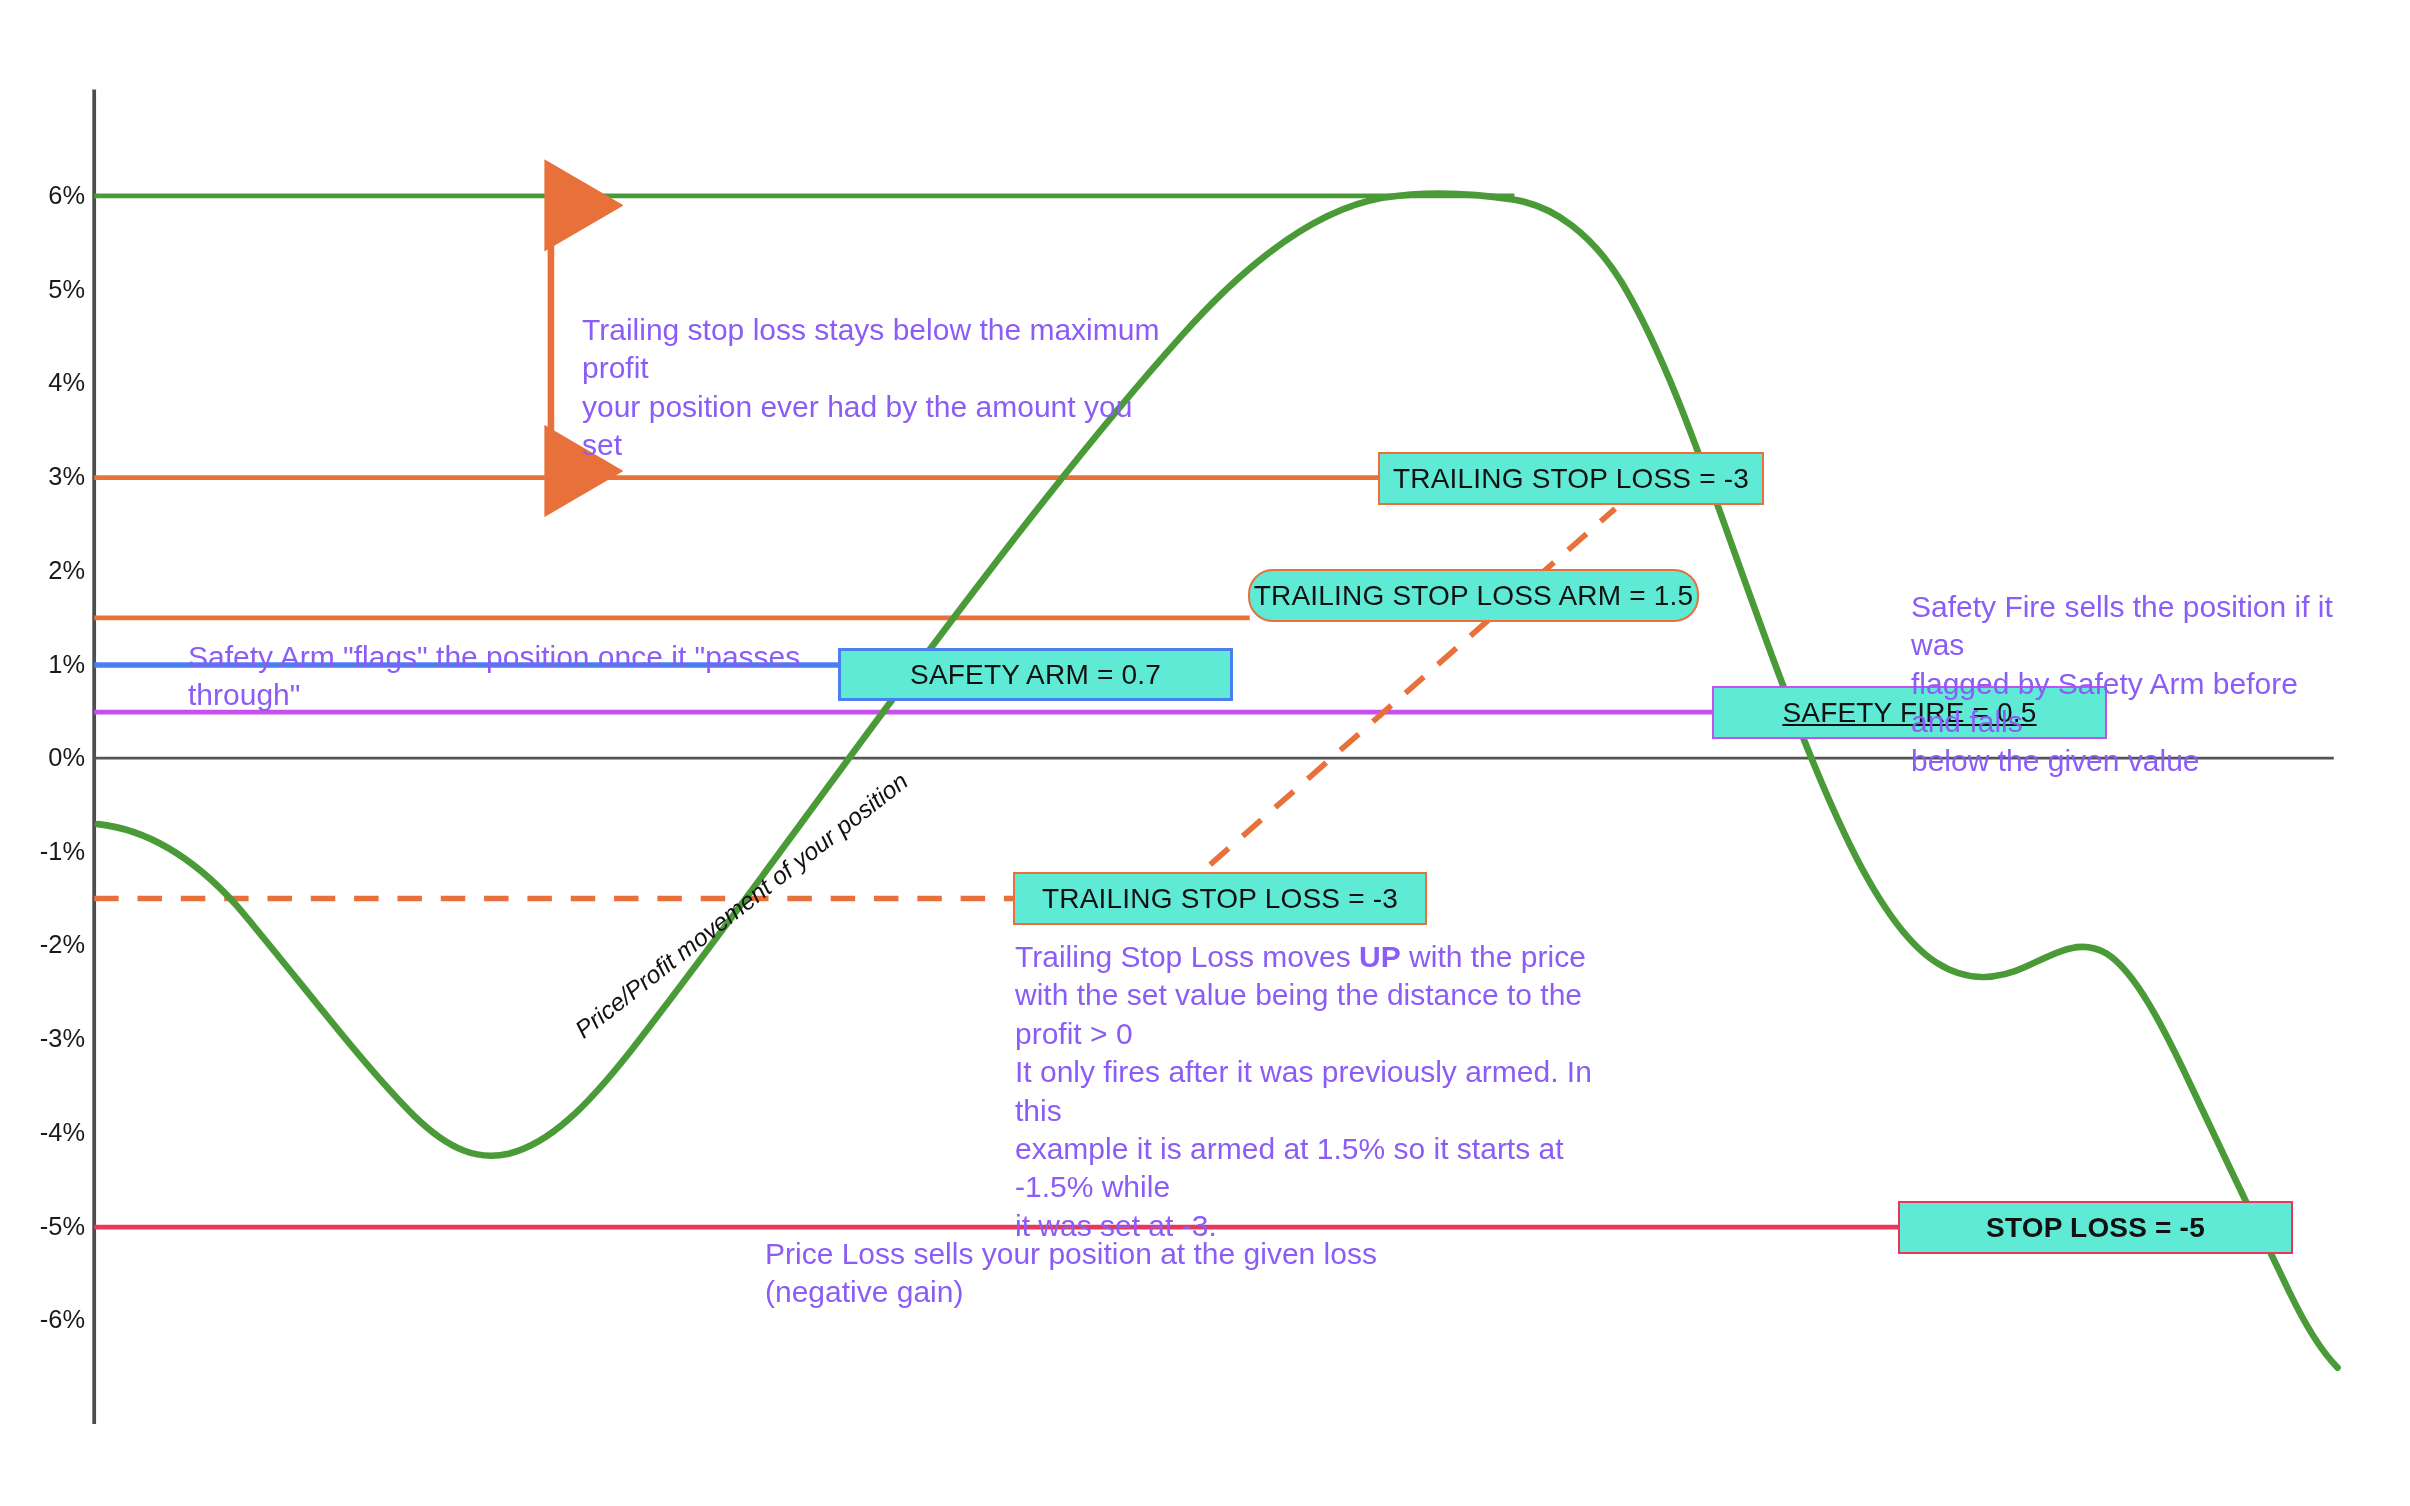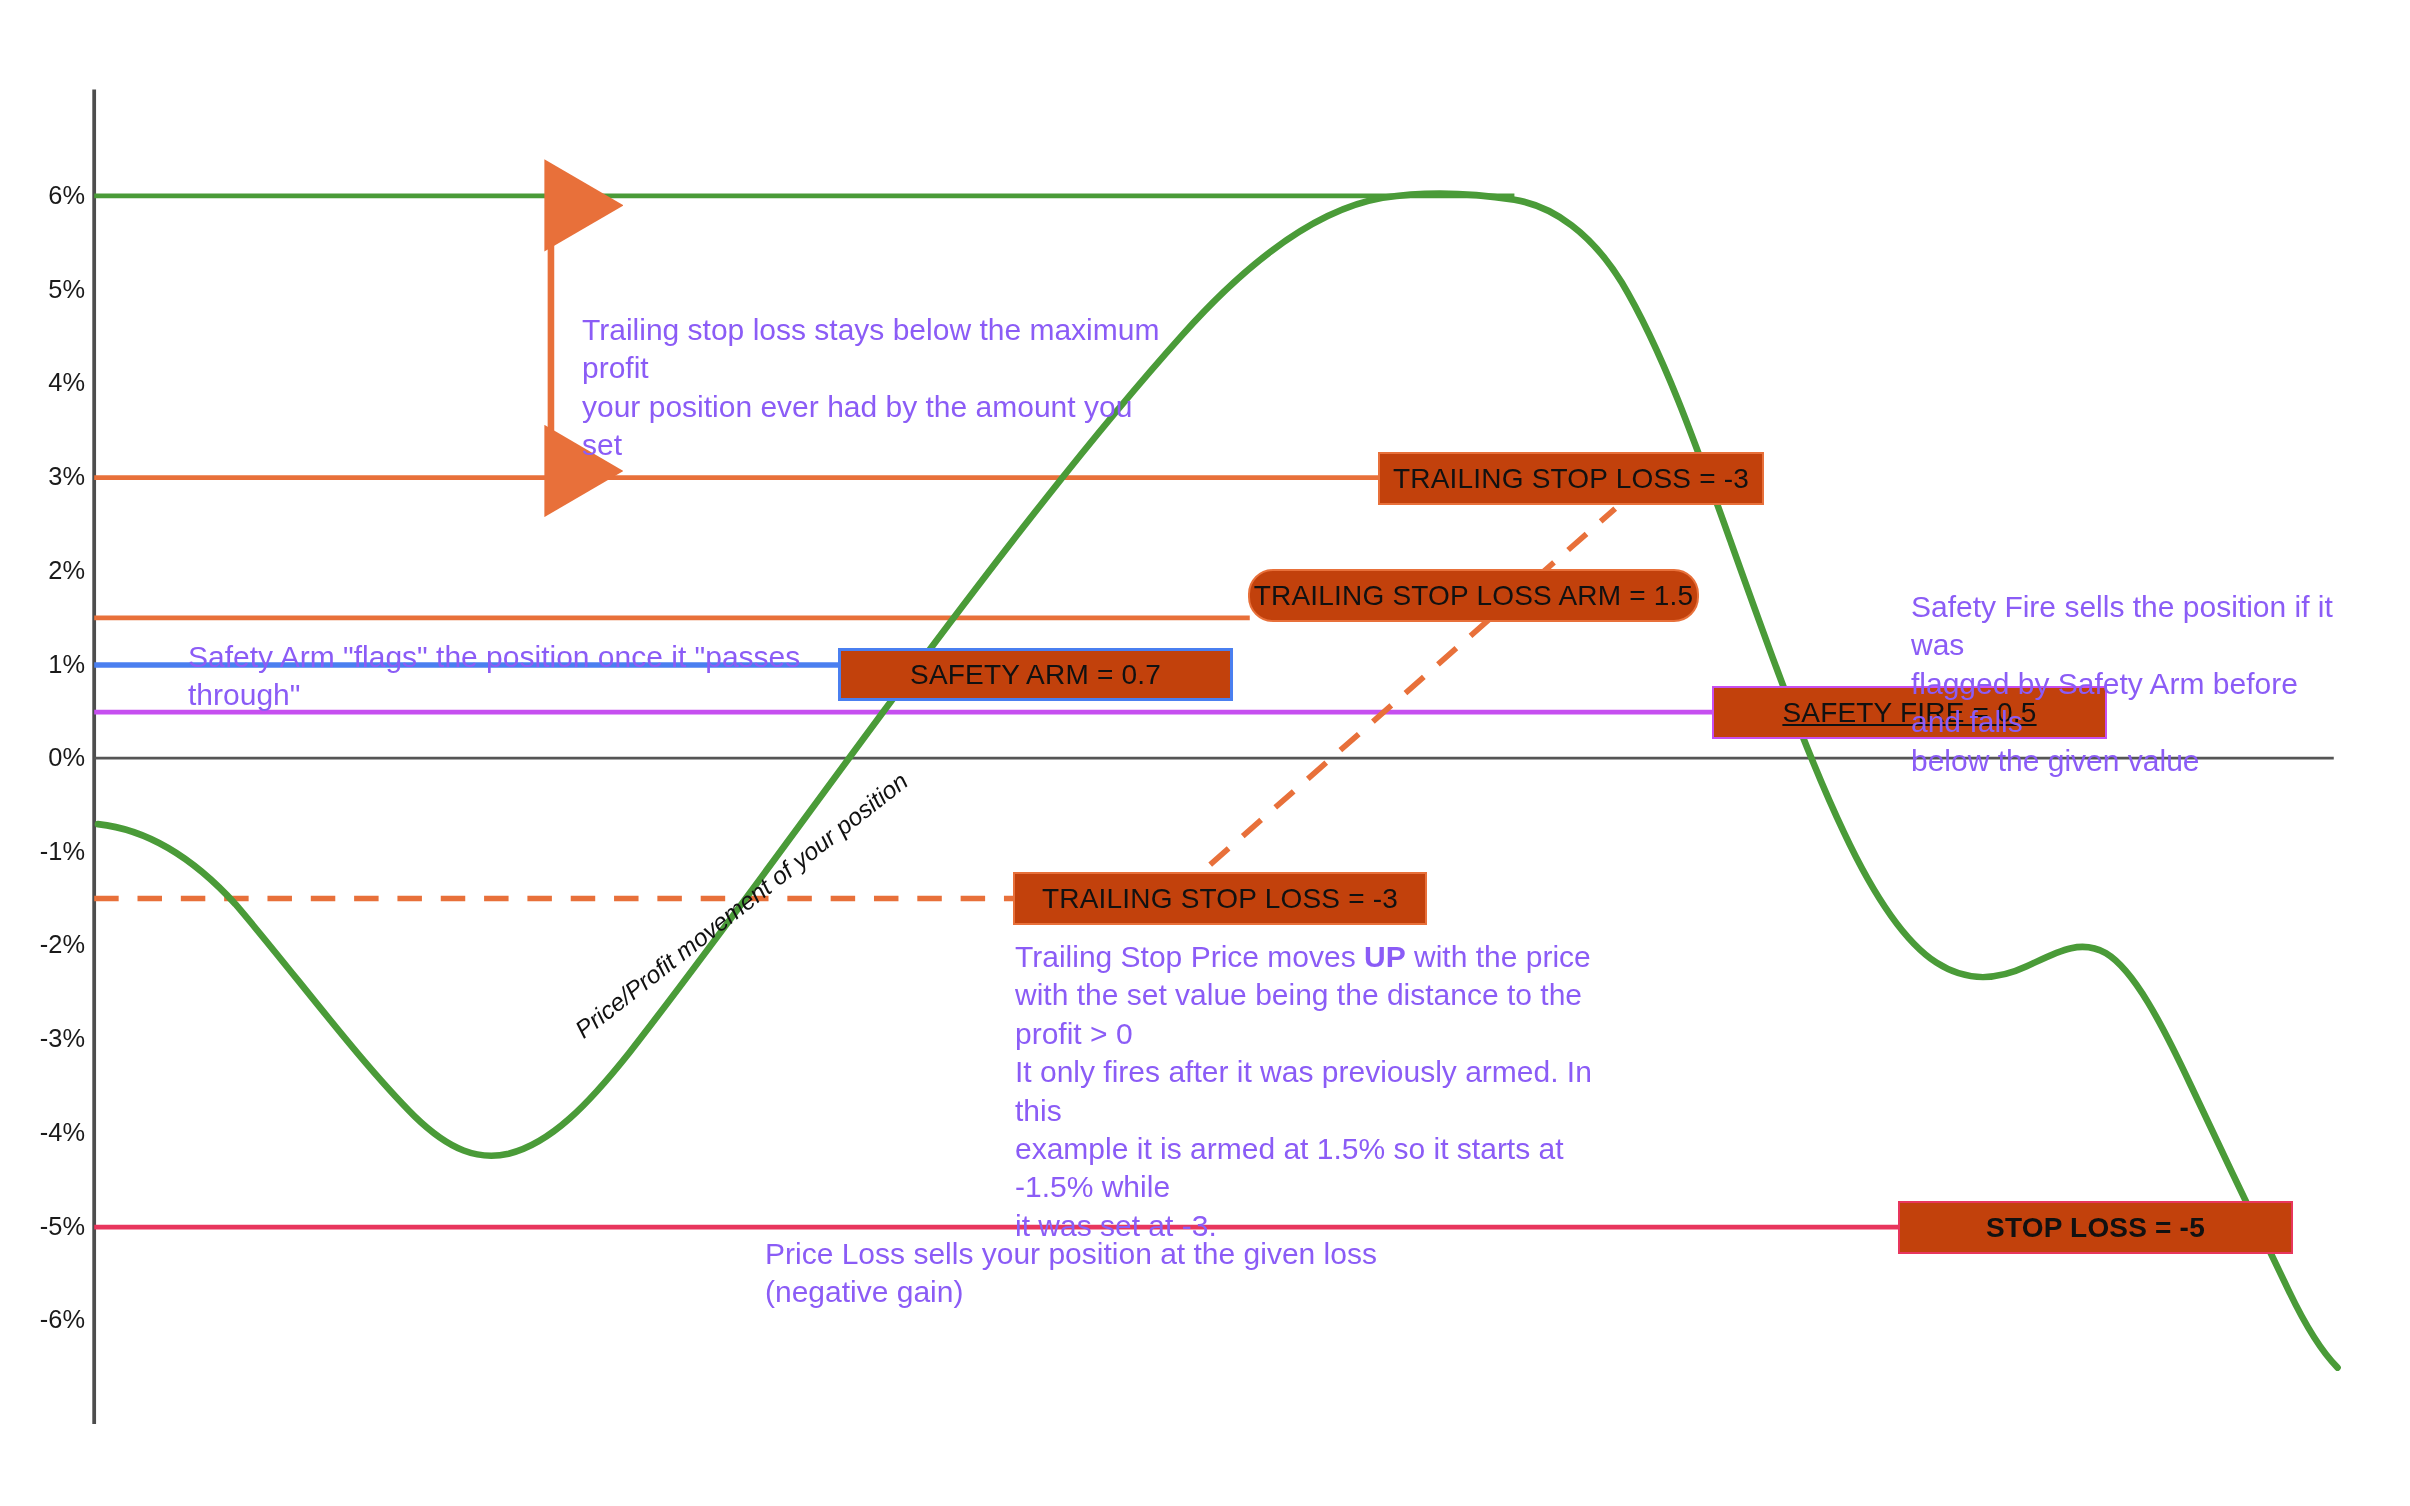--- a/index.html
+++ b/index.html
@@ -2,21 +2,21 @@
 <html style="font-size:15px"><head>
 <meta charset="utf-8">
 <style>
   html,body{margin:0;padding:0;background:#ffffff;}
   body{width:2411px;height:1507px;font-family:"Liberation Sans",sans-serif;overflow:hidden;position:relative;}
   #stage{position:absolute;left:0;top:0;width:2411px;height:1507px;}
   svg.layer{position:absolute;left:0;top:0;width:2411px;height:1507px;}
 
   .tick-label{position:absolute;font-size:25.4px;color:#1a1a1a;text-align:right;width:85px;}
 
-  .cbox{position:absolute;box-sizing:border-box;background:#c2410c;display:flex;align-items:center;justify-content:center;font-size:28px;color:#111;letter-spacing:0.2px;}
+  .cbox{position:absolute;box-sizing:border-box;background:#5eead4;display:flex;align-items:center;justify-content:center;font-size:28px;color:#111;letter-spacing:0.2px;}
   .cbox.orange{border:2.8px solid #e8703a;}
   .cbox.blue{border:3.8px solid #4a7ff0;}
   .cbox.purple{border:2.8px solid #c64ff0;text-decoration:underline;}
   .cbox.crimson{border:2.8px solid #e8365d;}
 
   .note{position:absolute;font-size:30px;color:#8b5cf6;line-height:1.28;white-space:pre-line;}
   .note b{font-weight:bold;}
   .rotlabel{position:absolute;font-size:24.5px;font-style:italic;color:#111;transform-origin:0 0;}
 </style>
 </head>
@@ -104,21 +104,21 @@
 
   <div class="note" style="left:582px;top:311px;width:584px;">Trailing stop loss stays below the maximum profit
 your position ever had by the amount you set</div>
 
   <div class="note" style="left:188px;top:638px;width:716px;">Safety Arm "flags" the position once it "passes through"</div>
 
   <div class="note" style="left:1869px;top:588px;width:443px;margin-left:42px;">Safety Fire sells the position if it was
 flagged by Safety Arm before and falls
 below the given value</div>
 
-  <div class="note" style="left:1015px;top:938px;width:603px;"><span>Trailing Stop Price moves </span><b>UP</b><span> with the price
+  <div class="note" style="left:1015px;top:938px;width:603px;"><span>Trailing Stop Loss moves </span><b>UP</b><span> with the price
 with the set value being the distance to the profit &gt; 0
 It only fires after it was previously armed. In this
 example it is armed at 1.5% so it starts at -1.5% while
 it was set at -3.</span></div>
 
   <div class="note" style="left:765px;top:1235px;width:659px;">Price Loss sells your position at the given loss (negative gain)</div>
 
   <div class="rotlabel" style="left:570px;top:1022px;transform:rotate(-38deg);white-space:nowrap;">Price/Profit movement of your position</div>
 
 </div>

